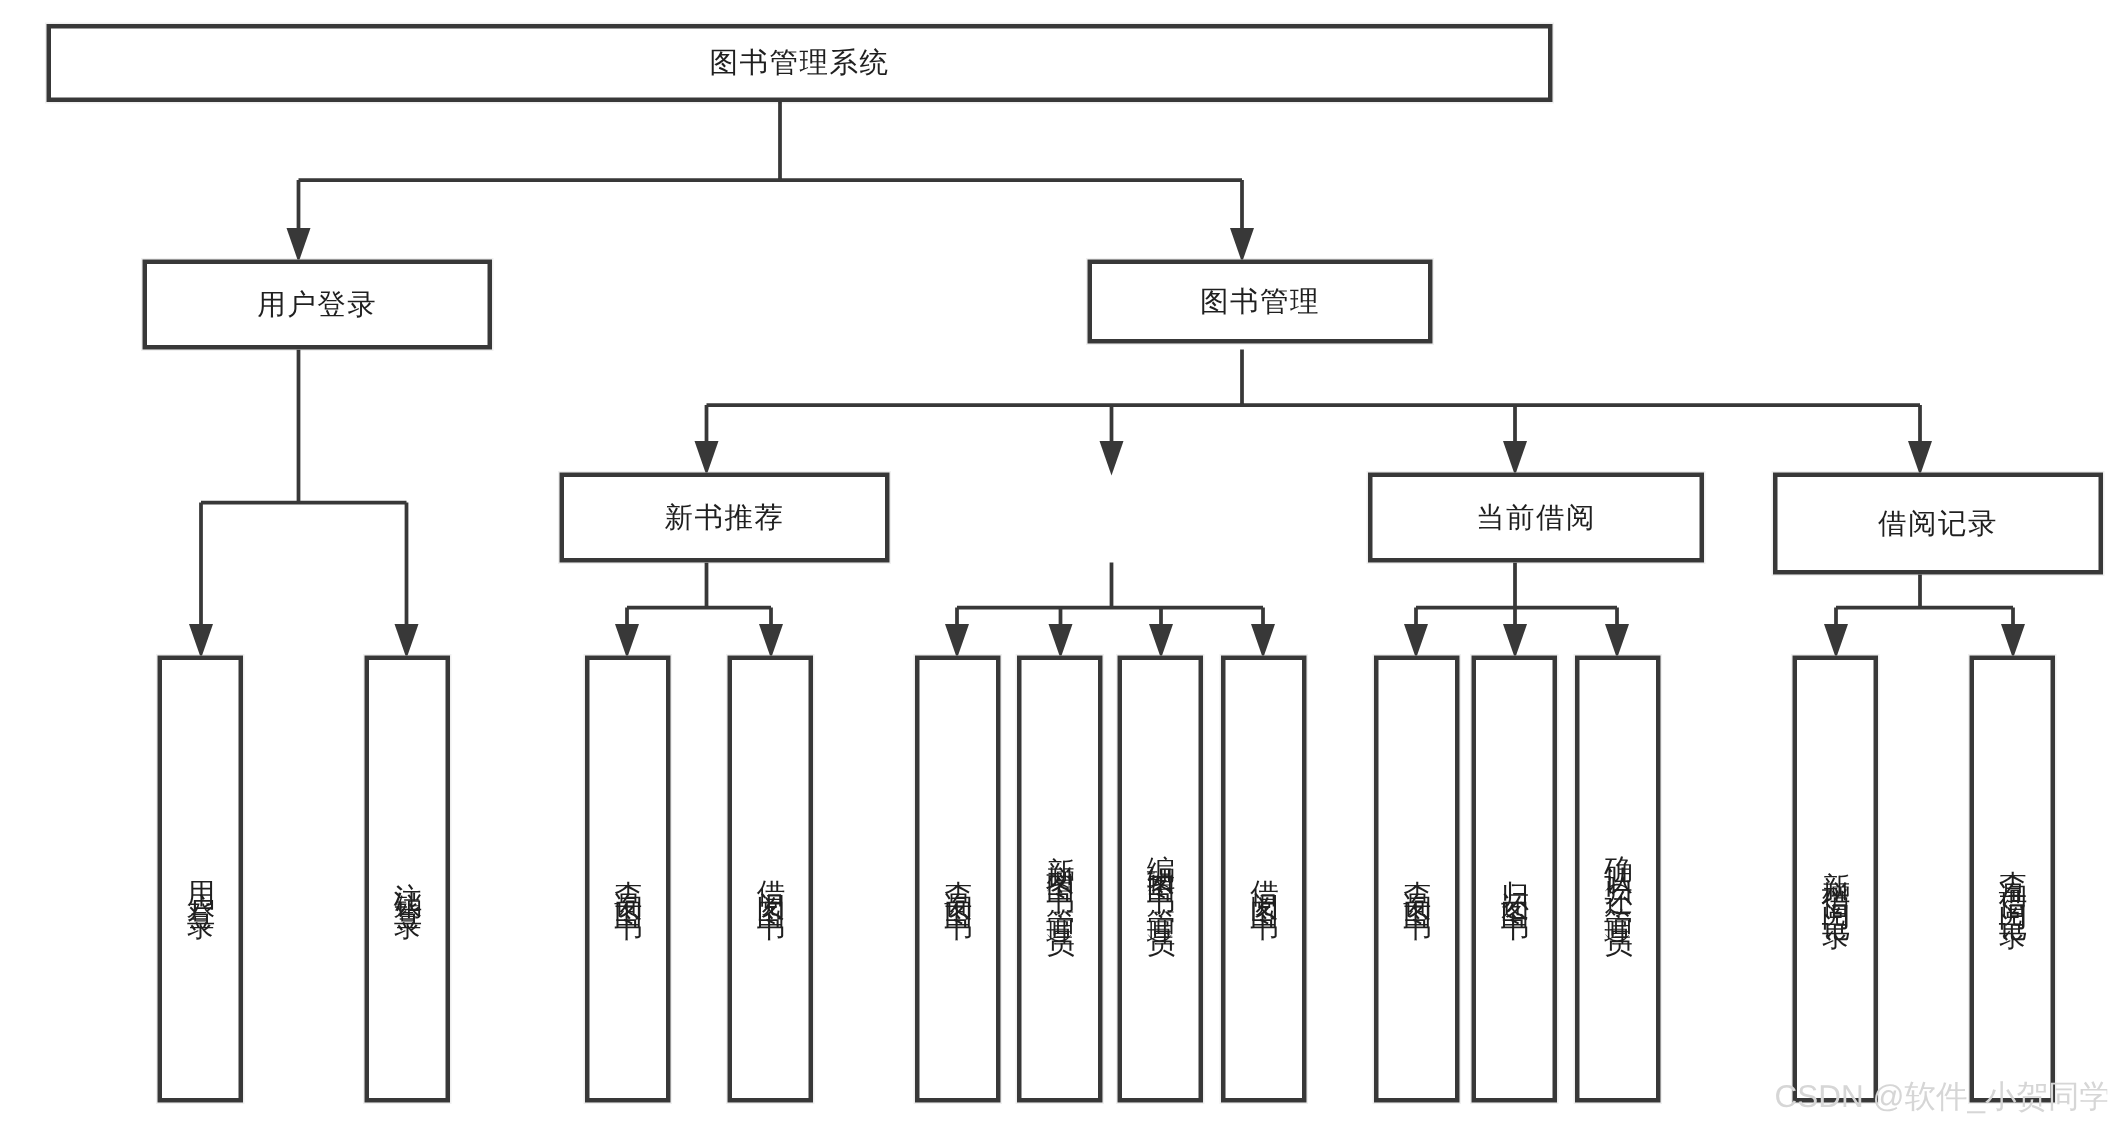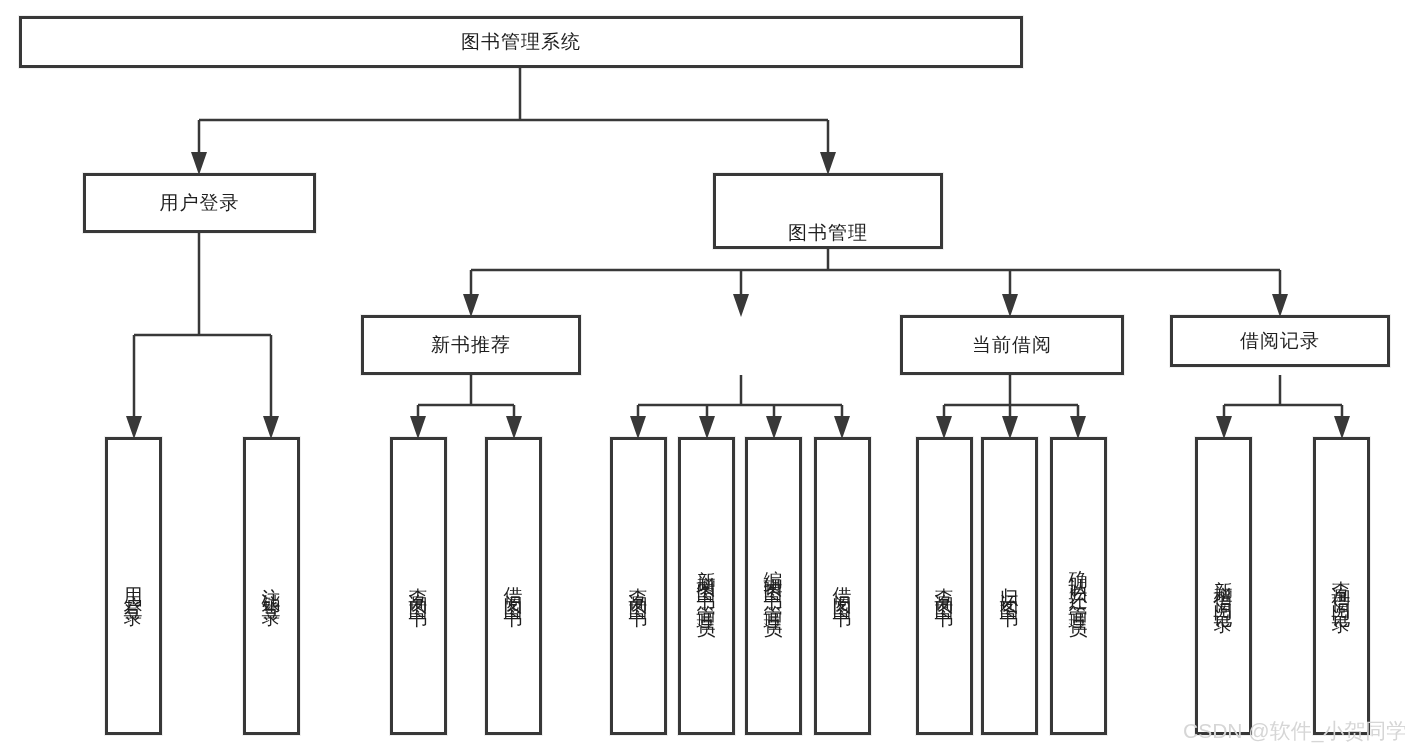--- a/index.html
+++ b/index.html
@@ -13,20 +13,21 @@
     color:#1f1f1f;
   }
   .hbox{
     position:absolute;
     background:#ffffff;
     border:3px solid #383838;
     display:flex;align-items:center;justify-content:center;
     font-size:19px;
     letter-spacing:1px;
     box-shadow:0 0 0 1px rgba(0,0,0,0.06);
+    margin-left:12px;
   }
   .vbox{
     position:absolute;
     width:57px;height:298px;
     background:#ffffff;
     border:3px solid #383838;
     display:flex;align-items:center;justify-content:center;
     box-shadow:0 0 0 1px rgba(0,0,0,0.06);
   }
   .vlabel{
@@ -108,31 +109,31 @@
     </g>
   </svg>
 
   <div class="hbox" style="left:19px;top:16px;width:1004px;height:52px;">
     <span>图书管理系统</span>
   </div>
 
   <div class="hbox" style="left:83px;top:173px;width:233px;height:60px;">
     <span>用户登录</span>
   </div>
-  <div class="hbox" style="left:713px;top:173px;width:230px;height:76px;align-items:flex-end;">
+  <div class="hbox" style="left:713px;top:173px;width:230px;height:56px;">
     <span>图书管理</span>
   </div>
 
   <div class="hbox" style="left:361px;top:315px;width:220px;height:60px;text-align:right;">
     <span>新书推荐</span>
   </div>
   <div class="hbox" style="left:900px;top:315px;width:224px;height:60px;font-family:Liberation Mono, monospace;">
     <span>当前借阅</span>
   </div>
-  <div class="hbox" style="left:1170px;top:315px;width:220px;height:52px;">
+  <div class="hbox" style="left:1170px;top:315px;width:220px;height:68px;">
     <span>借阅记录</span>
   </div>
 
   <div class="vbox" style="left:105px;top:437px;">
     <span class="vlabel">用户登录</span>
   </div>
   <div class="vbox" style="left:243px;top:437px;">
     <span class="vlabel">注销登录</span>
   </div>
   <div class="vbox" style="left:390px;top:437px;">

